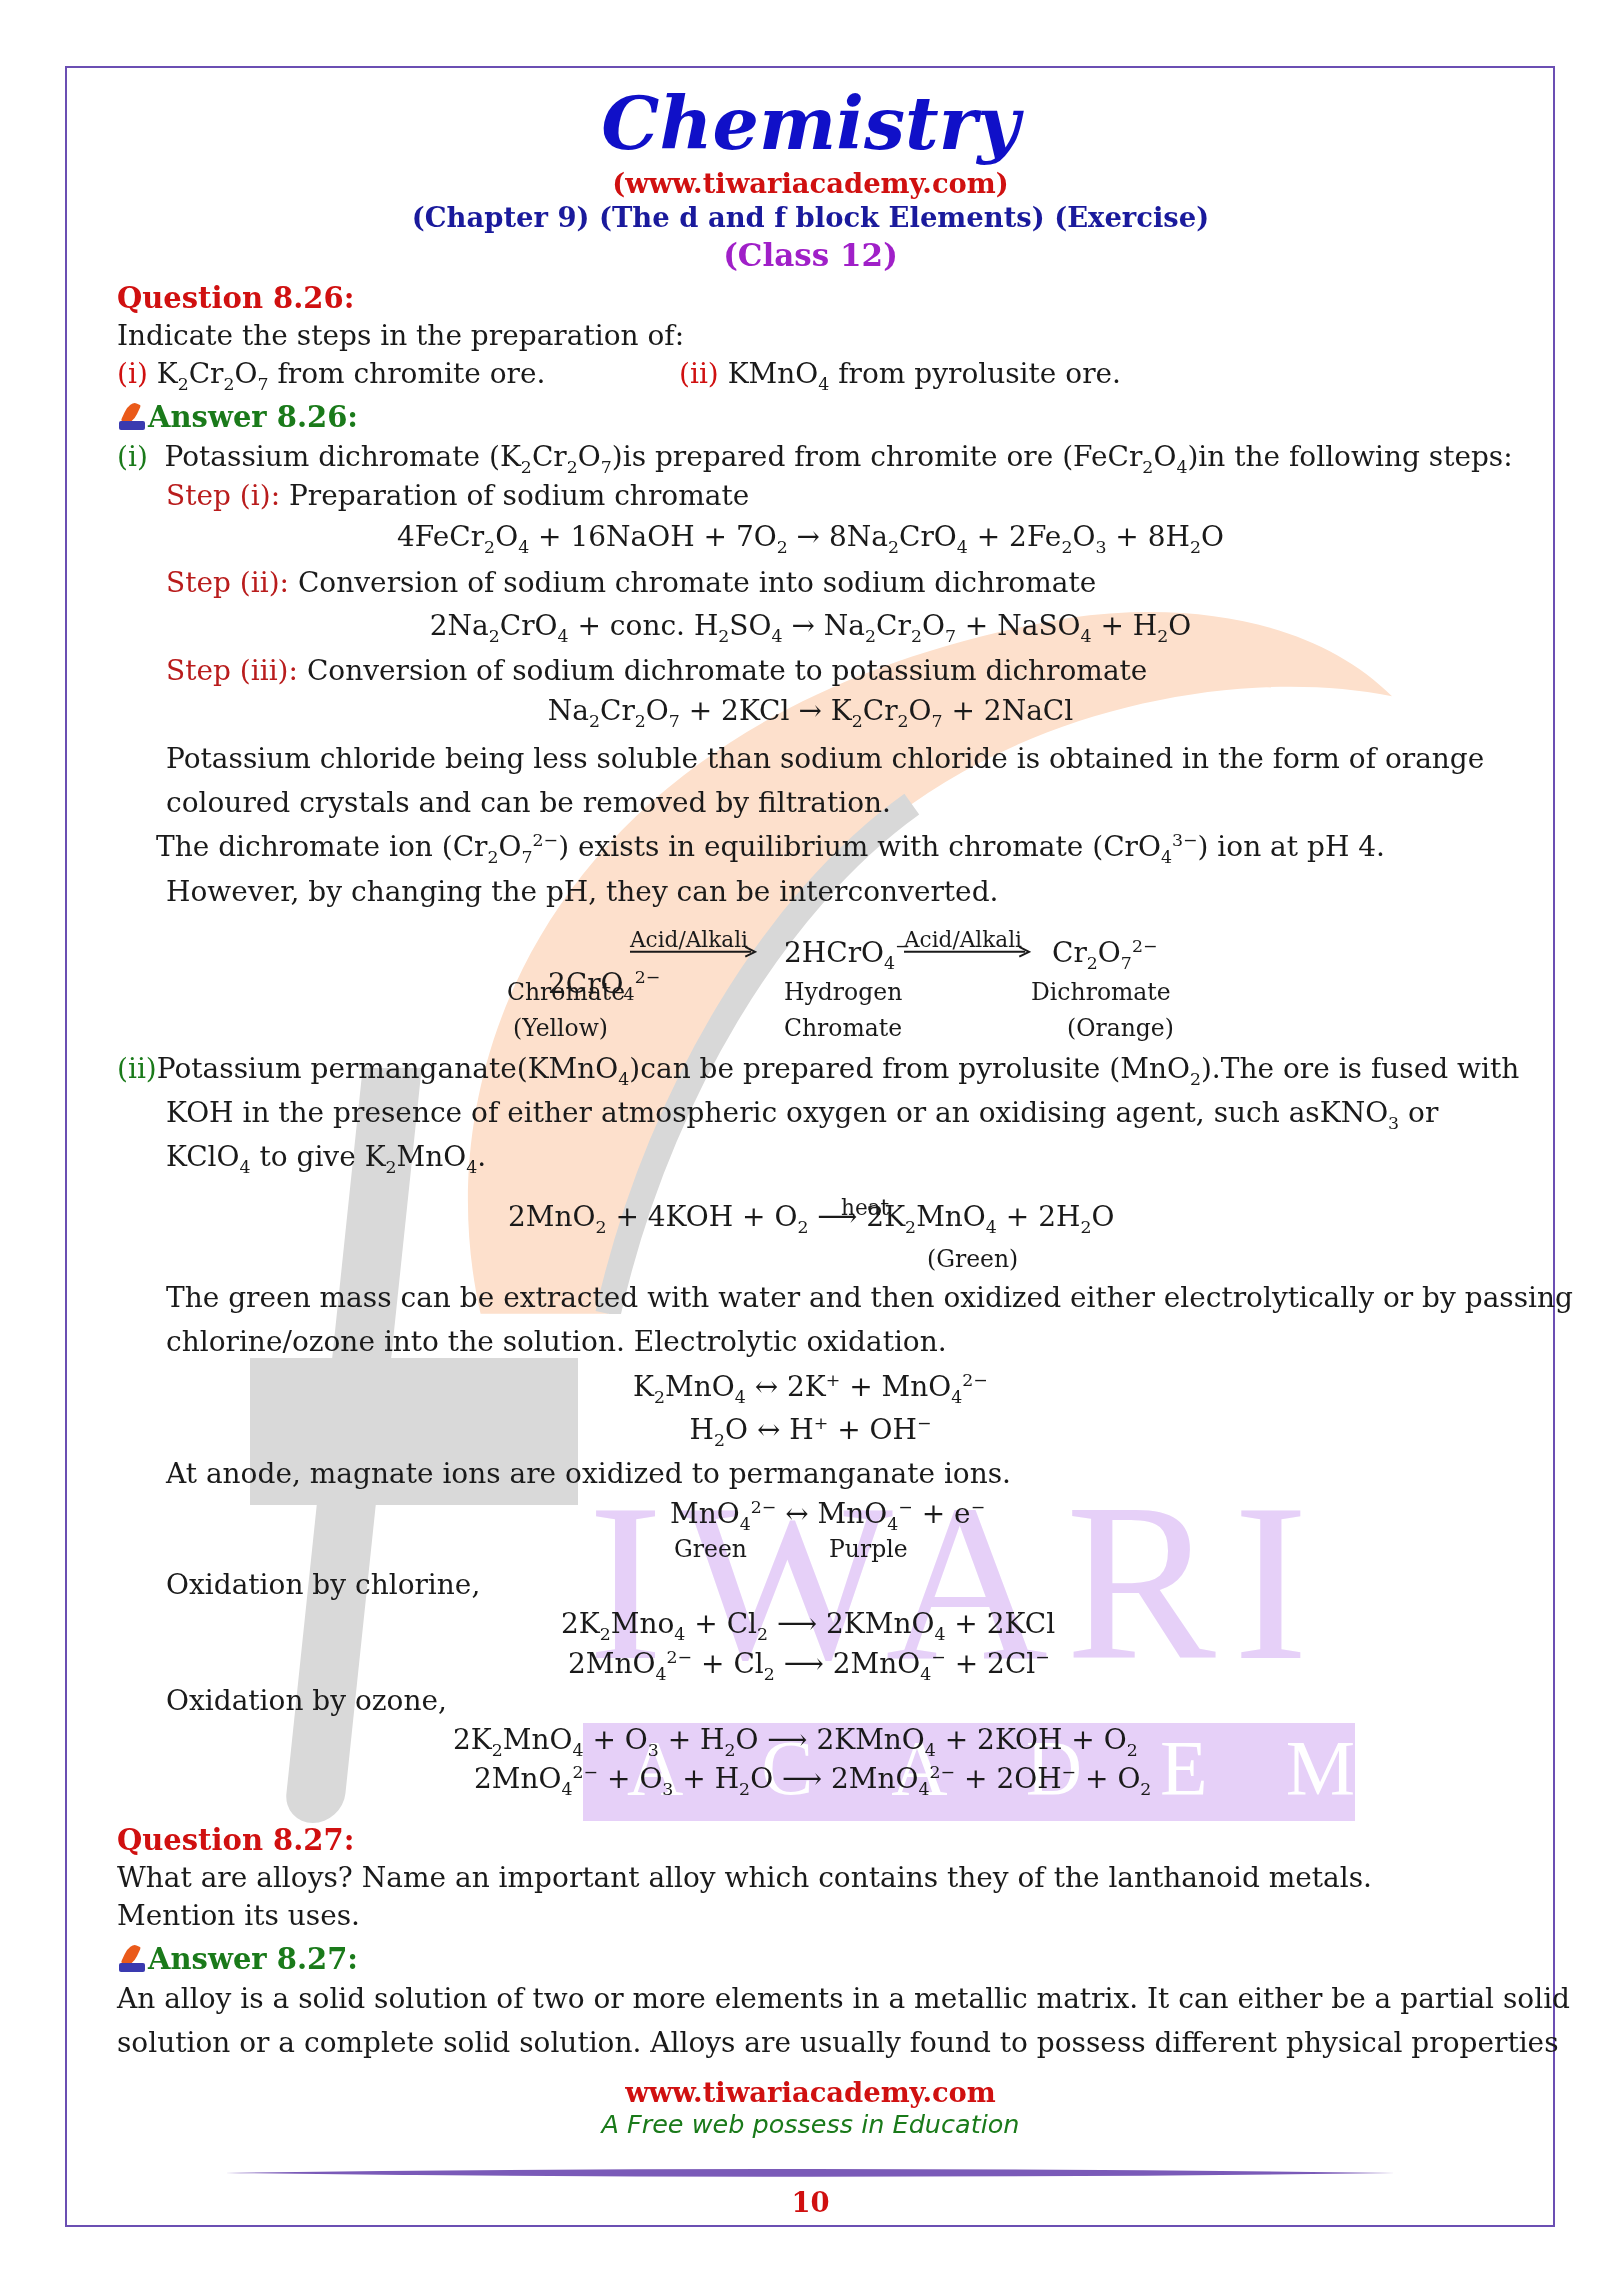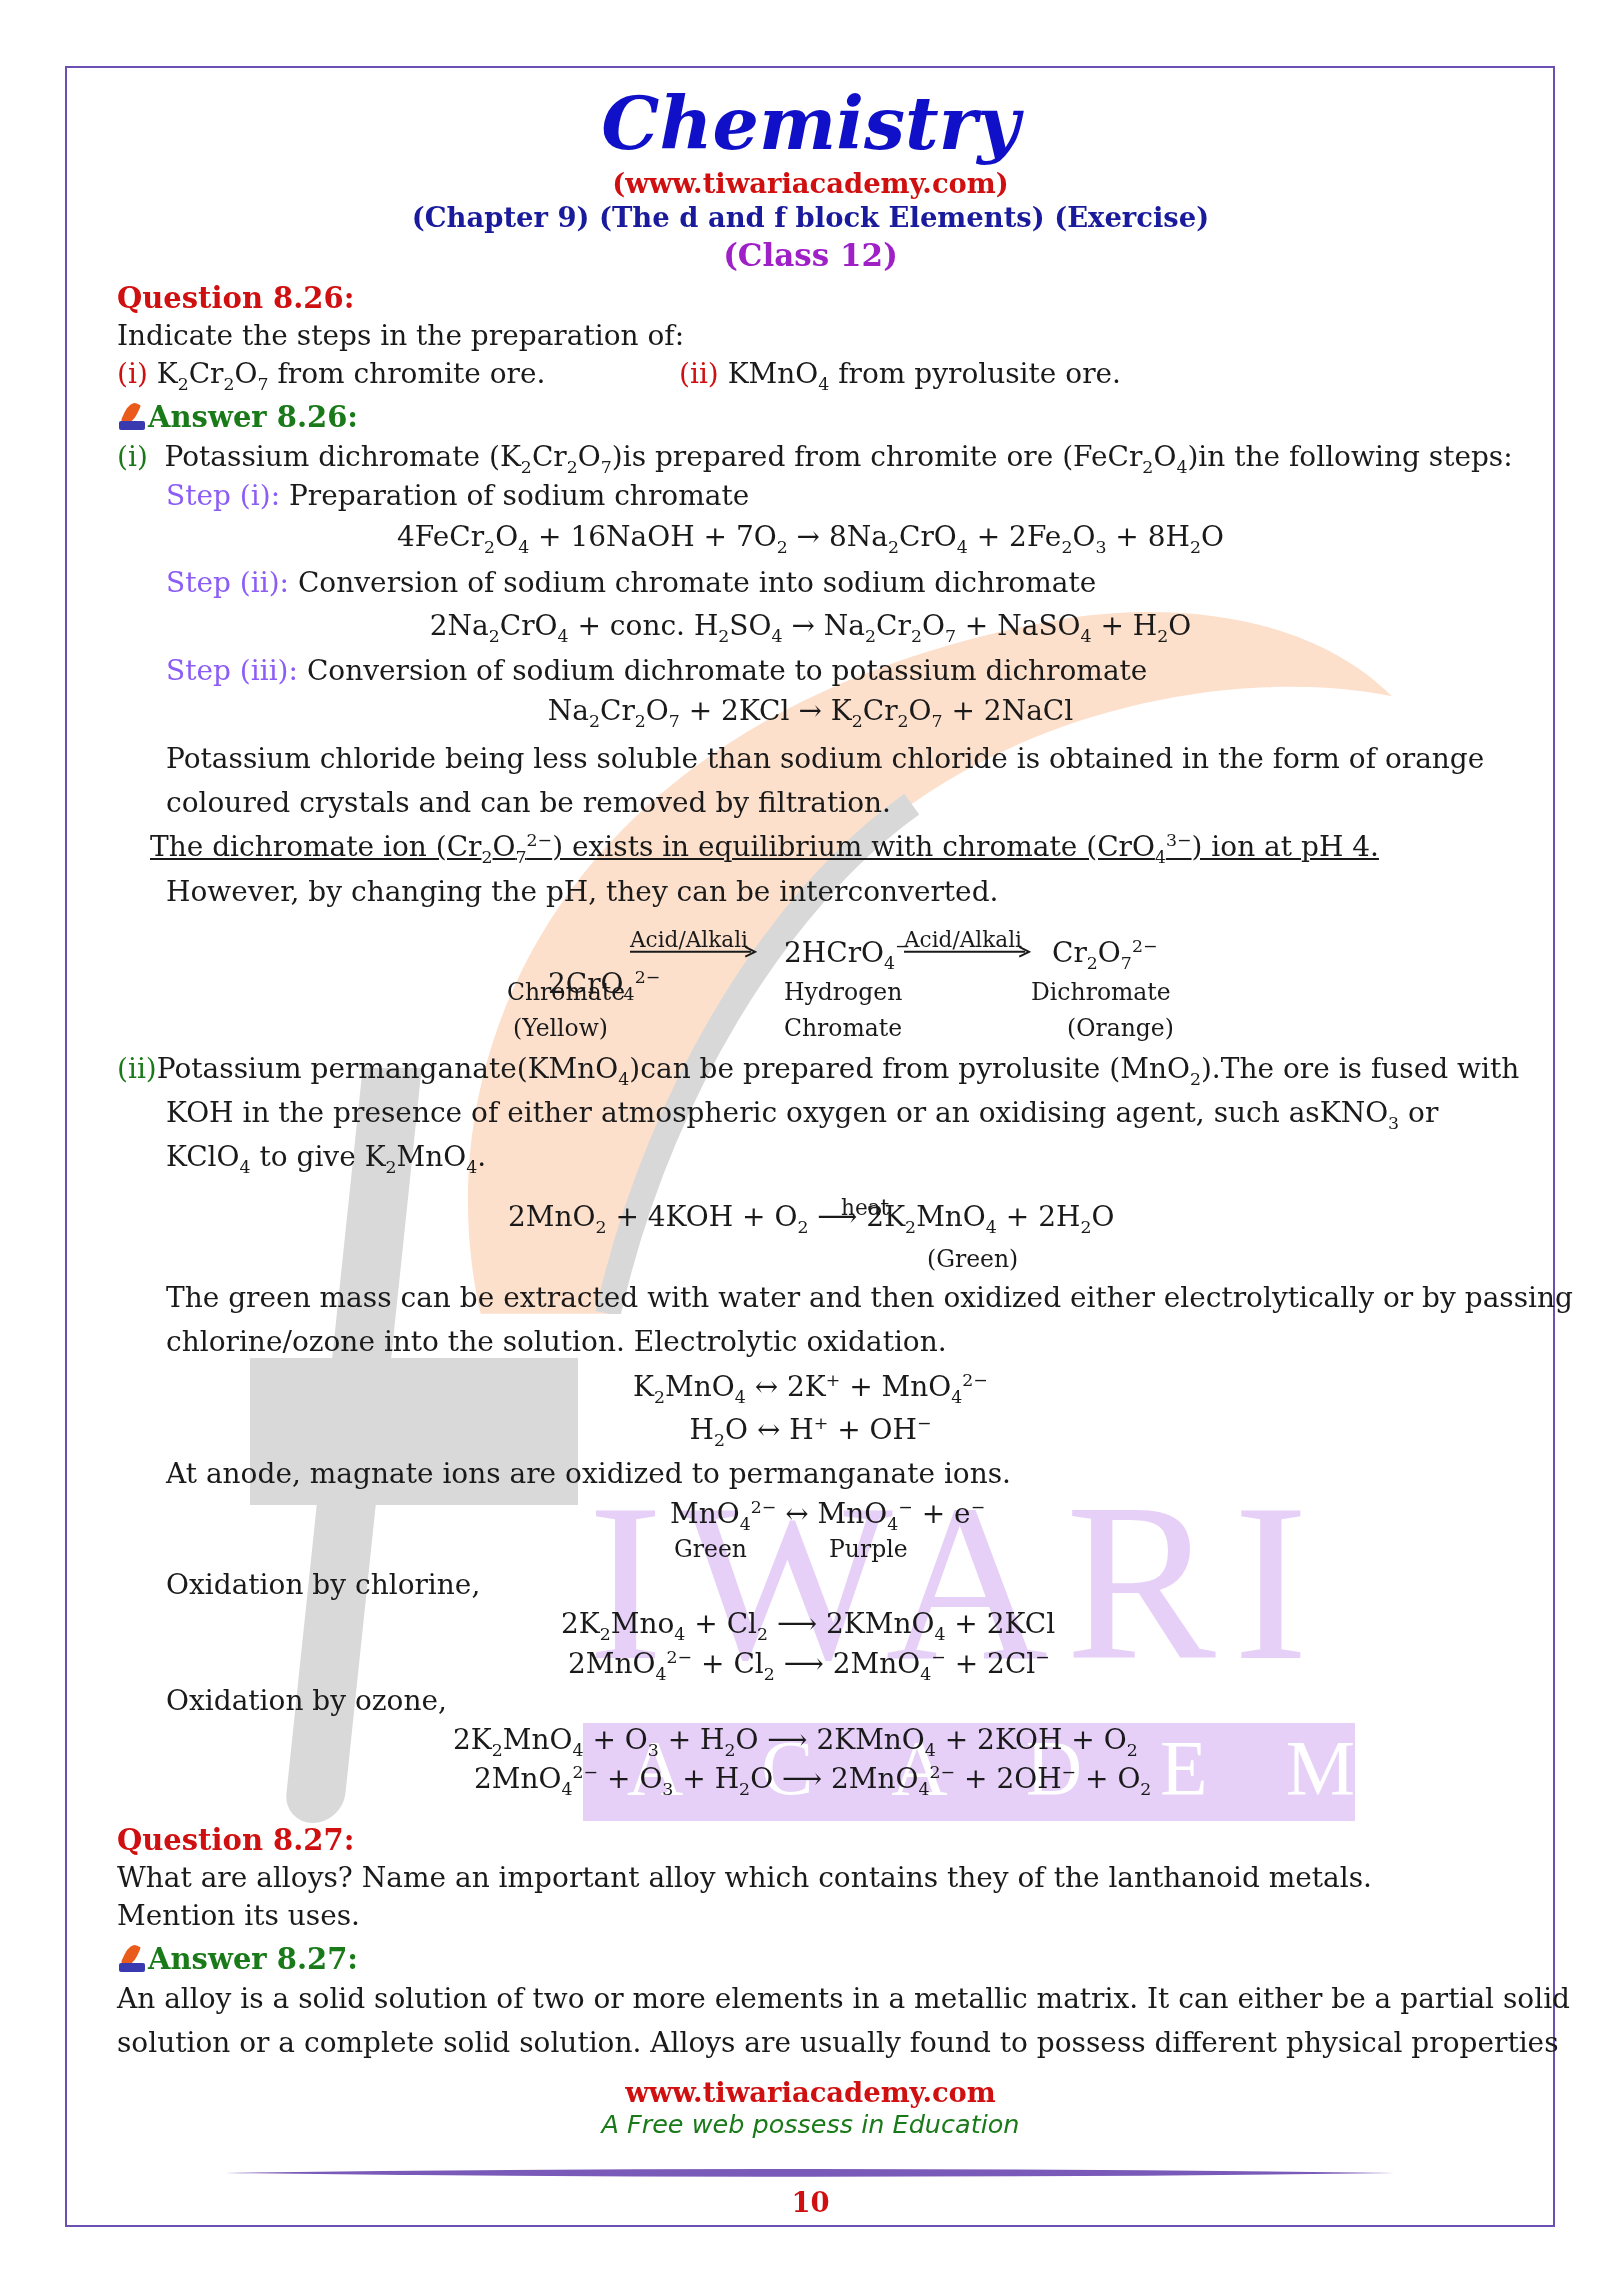--- a/index.html
+++ b/index.html
@@ -23,21 +23,21 @@
   .title { top: 80px; font-family: "DejaVu Serif", serif; font-style: italic; font-weight: bold;
            font-size: 73px; color: #1010c8; }
   .site { top: 167px; font-size: 27.4px; font-weight: bold; color: #d01010; }
   .chapter { top: 201px; font-size: 27.4px; font-weight: bold; color: #1a1a9c; }
   .class { top: 237px; font-size: 31px; font-weight: bold; color: #a020c8; }
   .line { position: absolute; font-size: 28px; white-space: nowrap; line-height: 1.2; }
   .q-head { color: #d01010; font-weight: bold; font-size: 29px; }
   .a-head { color: #1a7a1a; font-weight: bold; font-size: 29px; }
   .red { color: #d01010; }
   .green-lbl { color: #1a7a1a; }
-  .violet { color: #8b5cf6; }
+  .violet { color: #b91c1c; }
   .eq { position: absolute; left: 0; width: 1621px; text-align: center; font-size: 28px; white-space: nowrap; }
   .small { font-size: 23.5px; }
   sub, sup { font-size: 0.62em; line-height: 0; }
   .logo { display: inline-block; width: 29px; height: 29px; position: relative; vertical-align: -3.9px; margin-right: 2px; }
   .logo .feather { position: absolute; left: 7.8px; top: 0; width: 11.8px; height: 21.6px; background: #ea5a1a;
                    border-radius: 60% 10% 60% 10%; transform: rotate(25deg); }
   .logo .base { position: absolute; left: 2px; top: 19.6px; width: 25.5px; height: 8.8px; background: #3a3ab0; border-radius: 2px; }
   .arrow-lbl { position: absolute; font-size: 21.6px; white-space: nowrap; margin-top: 12px; }
   .footer-site { top: 2076px; font-size: 27.4px; font-weight: bold; color: #d01010; }
   .footer-tag { top: 2109px; font-size: 25.5px; font-style: italic; color: #1a7a1a; font-family: "DejaVu Sans", sans-serif; }
@@ -98,21 +98,21 @@
   <div class="eq" style="top:609px;">2Na<sub>2</sub>CrO<sub>4</sub> +  conc. H<sub>2</sub>SO<sub>4</sub>  → Na<sub>2</sub>Cr<sub>2</sub>O<sub>7</sub> +  NaSO<sub>4</sub>  + H<sub>2</sub>O</div>
 
   <div class="line" style="left:166px; top:654px;">
     <span class="violet">Step (iii):</span>
     <span>Conversion of sodium dichromate to potassium dichromate</span>
   </div>
   <div class="eq" style="top:694px;">Na<sub>2</sub>Cr<sub>2</sub>O<sub>7</sub> + 2KCl  → K<sub>2</sub>Cr<sub>2</sub>O<sub>7</sub> +  2NaCl</div>
 
   <div class="line" style="left:166px; top:742px;">Potassium chloride being less soluble than sodium chloride is obtained in the form of orange</div>
   <div class="line" style="left:166px; top:786px;">coloured crystals and can be removed by filtration.</div>
-  <div class="line" style="left:150px; top:830px;text-decoration:underline;">The dichromate ion (Cr<sub>2</sub>O<sub>7</sub><sup>2−</sup>) exists in equilibrium with chromate (CrO<sub>4</sub><sup>3−</sup>) ion at pH 4.</div>
+  <div class="line" style="left:156px; top:830px;">The dichromate ion (Cr<sub>2</sub>O<sub>7</sub><sup>2−</sup>) exists in equilibrium with chromate (CrO<sub>4</sub><sup>3−</sup>) ion at pH 4.</div>
   <div class="line" style="left:166px; top:875px;">However, by changing the pH, they can be interconverted.</div>
 
   <div>
     <div class="line" style="left:548px; top:936px;margin-top:31px;">2CrO<sub>4</sub><sup>2−</sup></div>
     <div class="arrow-lbl" style="left:630px; top:915px;">Acid/Alkali</div>
     <svg style="position:absolute; left:630px; top:945px;" width="127" height="13.7" viewBox="0 0 130 14">
         <line x1="0" y1="7" x2="124" y2="7" stroke="#1a1a1a" stroke-width="2"></line>
         <path d="M118 2 L128 7 L118 12" fill="none" stroke="#1a1a1a" stroke-width="2"></path>
       </svg>
     <div class="line" style="left:784px; top:936px;">2HCrO<sub>4</sub><sup>−</sup></div>

